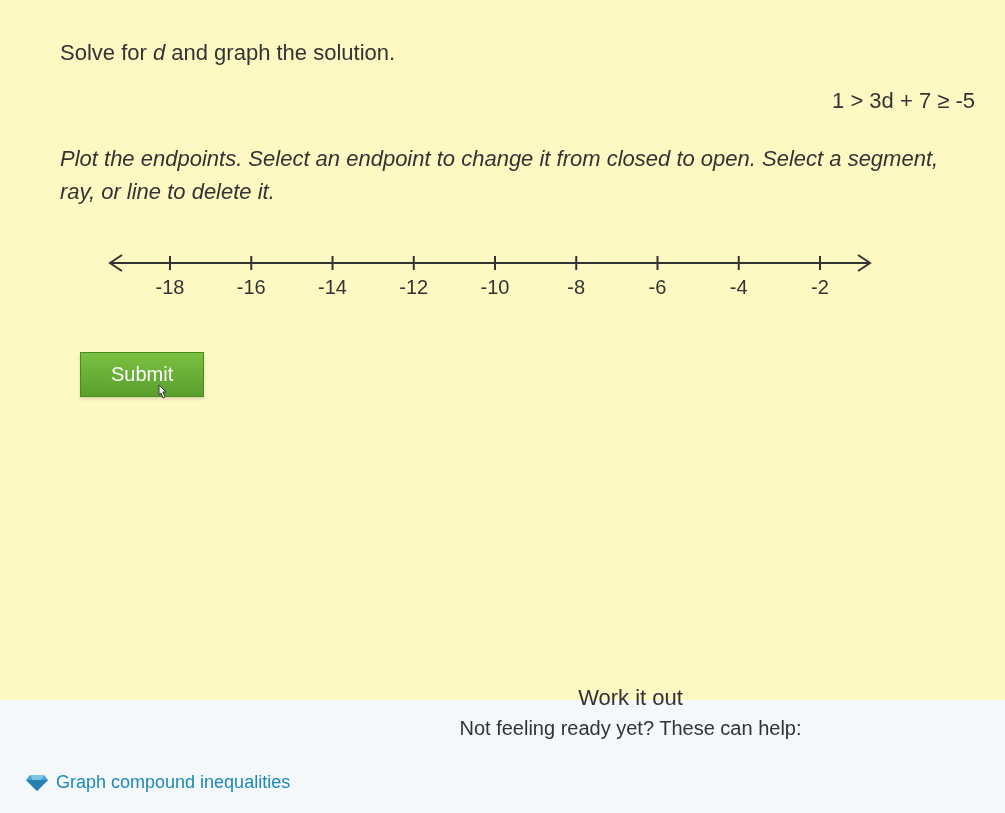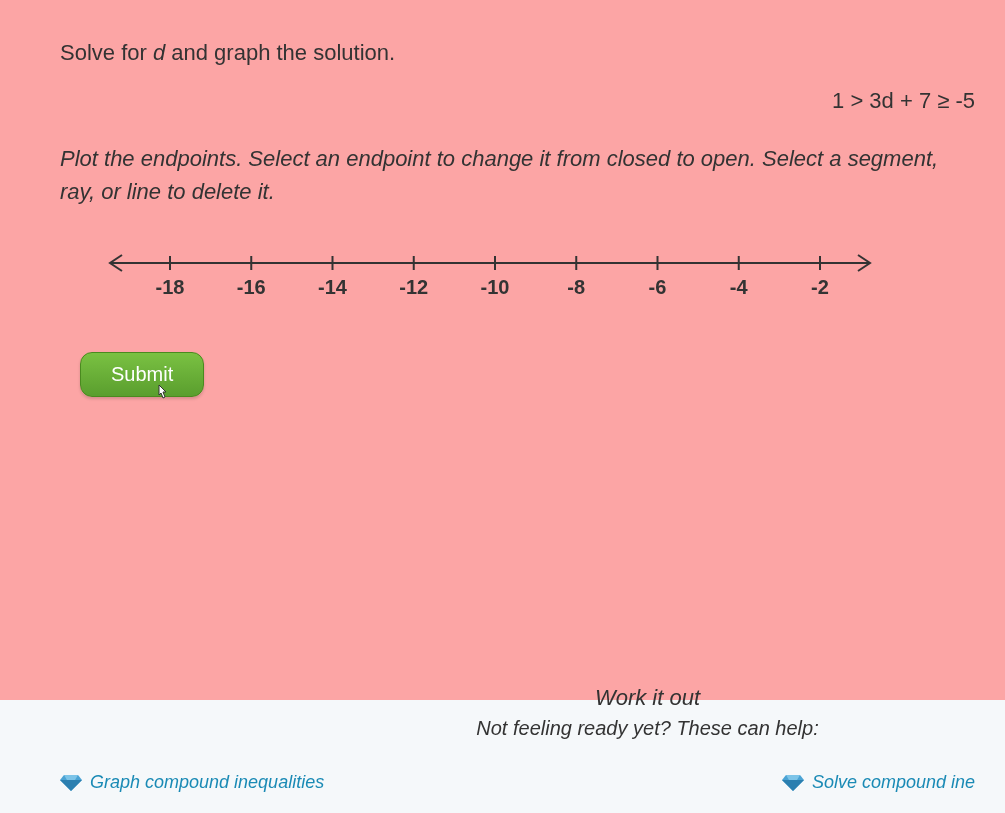--- a/index.html
+++ b/index.html
@@ -5,21 +5,21 @@
   * { box-sizing: border-box; margin: 0; padding: 0; }
   body {
     font-family: Verdana, Geneva, sans-serif;
     background: #f5f8fa;
     width: 1005px;
     height: 813px;
     overflow: hidden;
     position: relative;
   }
   .page {
-    background: #fca5a5;
+    background: #fef9c3;
     padding: 40px 30px 20px 60px;
     min-height: 700px;
   }
   .question-title {
     font-size: 22px;
     color: #333;
     margin-bottom: 22px;
     font-weight: normal;
   }
   .inequality {
@@ -34,30 +34,29 @@
     font-size: 22px;
     color: #333;
     font-style: italic;
     margin-bottom: 30px;
     line-height: 1.5;
     margin-top: 8px;
   }
   .numberline-wrap {
     margin-left: 40px;
     margin-bottom: 30px;
-    font-weight: bold;
   }
   .numberline {
     width: 800px;
     height: 80px;
   }
   .submit-btn {
     background: linear-gradient(to bottom, #7ac142, #5a9e2e);
     border: 1px solid #4a8a1f;
-    border-radius: 12px;
+    border-radius: 0;
     color: #fff;
     font-size: 20px;
     padding: 10px 30px;
     cursor: pointer;
     margin-left: 20px;
     box-shadow: 0 2px 3px rgba(0,0,0,0.15);
     position: relative;
   }
   .cursor-icon {
     position: absolute;
@@ -65,22 +64,21 @@
     top: 30px;
     font-size: 18px;
     color: #fff;
     pointer-events: none;
   }
   .footer {
     position: absolute;
     bottom: 20px;
     left: 0;
     right: 0;
-    padding: 0 30px 0 60px;
-    font-style: italic;
+    padding: 0 30px 0 26px;
   }
   .workitout {
     text-align: center;
     color: #333;
     font-size: 22px;
     margin-bottom: 6px;
     margin-left: 260px;
   }
   .help-text {
     text-align: center;
@@ -168,24 +166,14 @@
       <span class="gem">
         <svg width="22" height="16" viewBox="0 0 22 16">
           <polygon points="4,0 18,0 22,5 11,16 0,5" fill="#4aa3d4"></polygon>
           <polygon points="4,0 18,0 15,5 7,5" fill="#7cc4e8"></polygon>
           <polygon points="0,5 22,5 11,16" fill="#2b7fb0"></polygon>
         </svg>
       </span>
       <span>Graph compound inequalities</span>
     </div>
     <div class="spacer"></div>
-    <div class="link-box">
-      <span class="gem">
-        <svg width="22" height="16" viewBox="0 0 22 16">
-          <polygon points="4,0 18,0 22,5 11,16 0,5" fill="#4aa3d4"></polygon>
-          <polygon points="4,0 18,0 15,5 7,5" fill="#7cc4e8"></polygon>
-          <polygon points="0,5 22,5 11,16" fill="#2b7fb0"></polygon>
-        </svg>
-      </span>
-      <span>Solve compound ine</span>
-    </div>
   </div>
 </div>
 
 </body></html>

